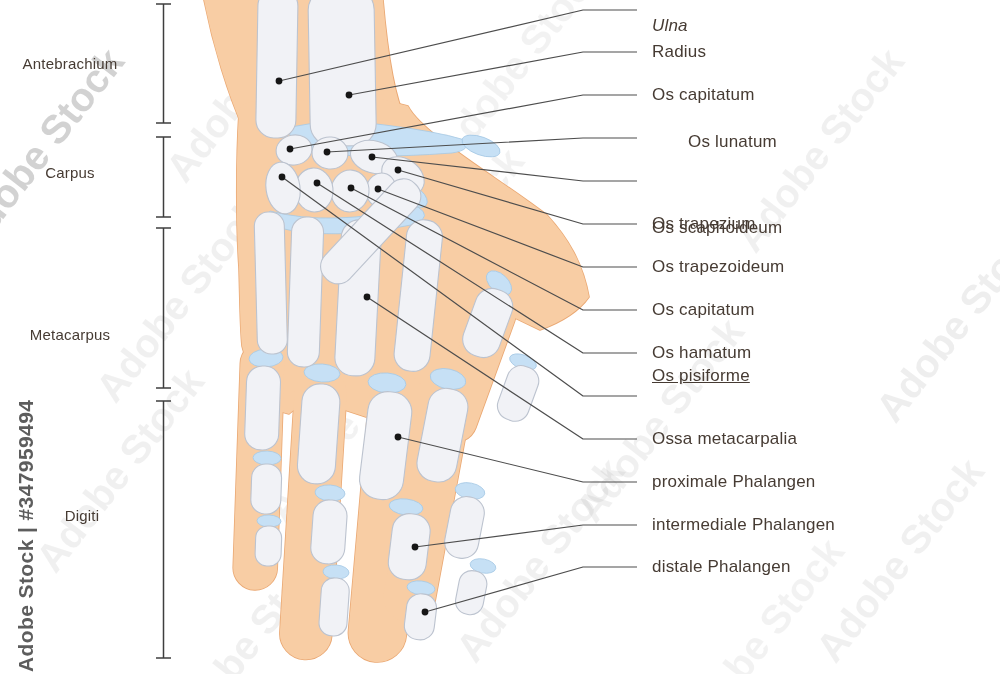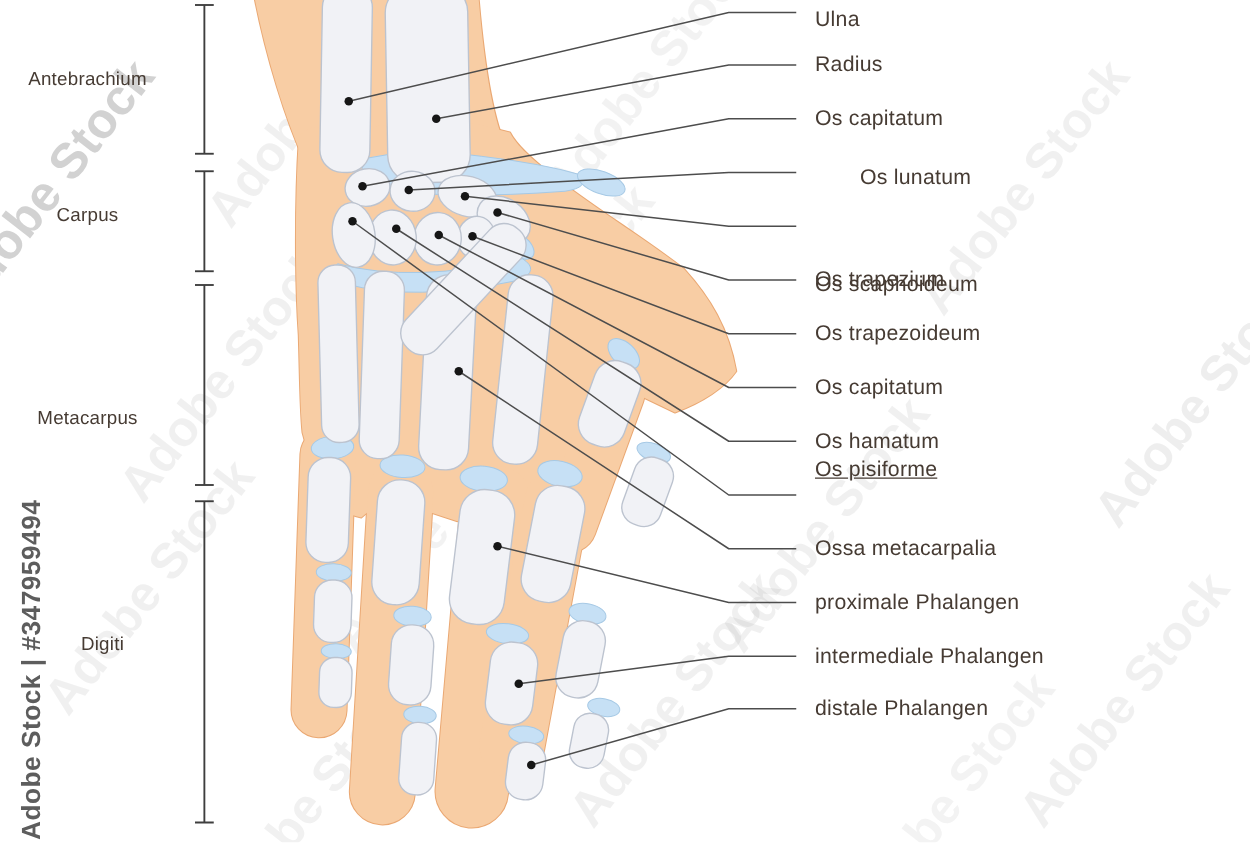--- a/index.html
+++ b/index.html
@@ -182,21 +182,21 @@
       </g>
   </svg>
 
   <div id="left-labels">
       <div class="llabel" style="top: 52px;">Antebrachium</div>
       <div class="llabel" style="top: 161px;">Carpus</div>
       <div class="llabel" style="top: 291px; margin-top: 32px;">Metacarpus</div>
       <div class="llabel" style="top: 504px; padding-left: 12px;">Digiti</div>
     </div>
   <div id="right-labels">
-      <div class="rlabel" style="top: 6px;">Ulna</div>
+      <div class="rlabel" style="top: 16px; font-style: italic;">Ulna</div>
       <div class="rlabel" style="top: 42px;">Radius</div>
       <div class="rlabel" style="top: 85px;">Os capitatum</div>
       <div class="rlabel" style="top: 132px; margin-left: 36px;">Os lunatum</div>
       <div class="rlabel" style="top: 171px; margin-top: 47px;">Os scaphoideum</div>
       <div class="rlabel" style="top: 214px;">Os trapezium</div>
       <div class="rlabel" style="top: 257px; text-align: center;">Os trapezoideum</div>
       <div class="rlabel" style="top: 300px;">Os capitatum</div>
       <div class="rlabel" style="top: 343px;">Os hamatum</div>
       <div class="rlabel" style="top: 366px; text-decoration: underline;">Os pisiforme</div>
       <div class="rlabel" style="top: 429px;">Ossa metacarpalia</div>

